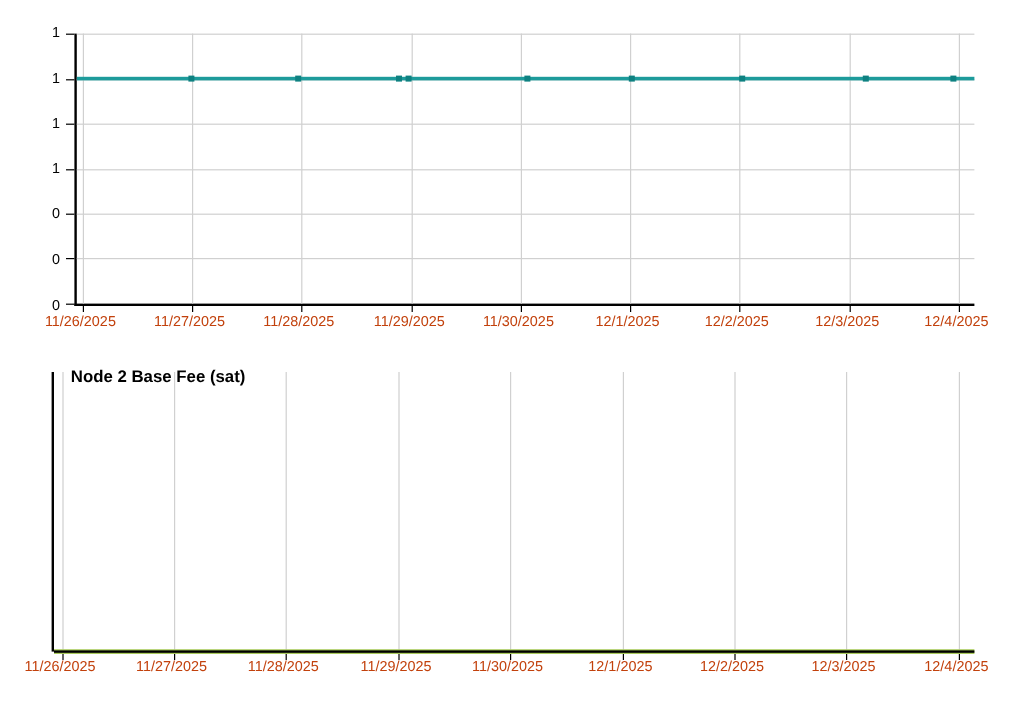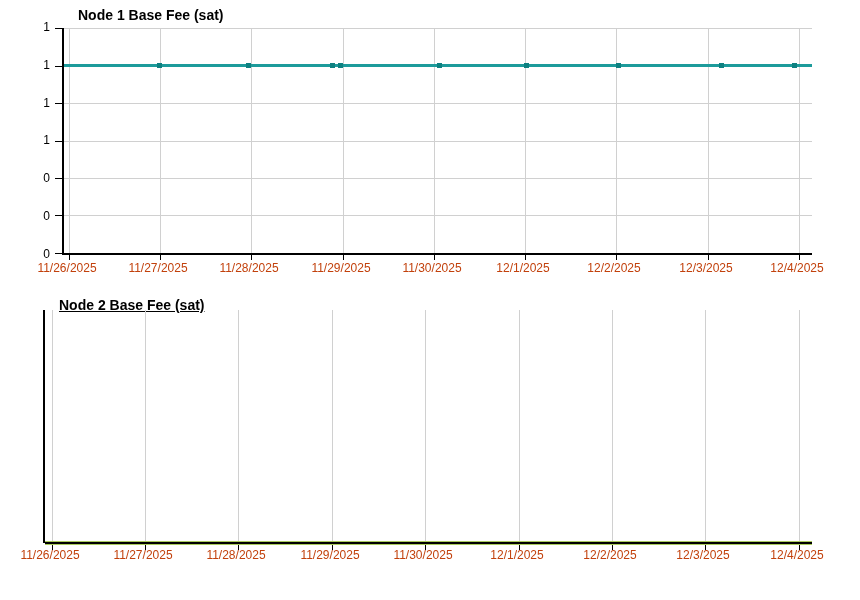--- a/index.html
+++ b/index.html
@@ -106,21 +106,20 @@
     text-align: center;
     font-size: 12px;
     color: #c2410c;
     white-space: nowrap;
   }
 </style>
 </head>
 <body>
 
 <div class="chart" style="top:0; height:283px;">
-  <div class="chart-title" style="left:78px; top:7px;">Node 1 Base Fee (sat)</div>
 
   <span class="ylabel" style="left:26px; top:20px;">1</span>
   <span class="ylabel" style="left:26px; top:58px;">1</span>
   <span class="ylabel" style="left:26px; top:96px;">1</span>
   <span class="ylabel" style="left:26px; top:133px;">1</span>
   <span class="ylabel" style="left:26px; top:171px;">0</span>
   <span class="ylabel" style="left:26px; top:209px;">0</span>
   <span class="ylabel" style="left:26px; top:247px;">0</span>
 
   <div class="plot bottom-spine" style="left:62px; top:28px; width:750px; height:227px;">
@@ -177,21 +176,21 @@
   <span class="xlabel" style="left:207px; top:261px;">11/28/2025</span>
   <span class="xlabel" style="left:299px; top:261px;">11/29/2025</span>
   <span class="xlabel" style="left:390px; top:261px;">11/30/2025</span>
   <span class="xlabel" style="left:481px; top:261px;">12/1/2025</span>
   <span class="xlabel" style="left:572px; top:261px;">12/2/2025</span>
   <span class="xlabel" style="left:664px; top:261px;">12/3/2025</span>
   <span class="xlabel" style="left:755px; top:261px;">12/4/2025</span>
 </div>
 
 <div class="chart" style="top:283px; height:317px;">
-  <div class="chart-title" style="left:59px; top:14px;text-decoration:underline;">Node 2 Base Fee (sat)</div>
+  <div class="chart-title" style="left:59px; top:22px;">Node 2 Base Fee (sat)</div>
 
   <div class="plot" style="left:43px; top:27px; width:769px; height:233px;">
 
     <div class="vgrid" style="left:7px;"></div>
     <div class="vgrid" style="left:100px;"></div>
     <div class="vgrid" style="left:193px;"></div>
     <div class="vgrid" style="left:287px;"></div>
     <div class="vgrid" style="left:380px;"></div>
     <div class="vgrid" style="left:474px;"></div>
     <div class="vgrid" style="left:567px;"></div>

